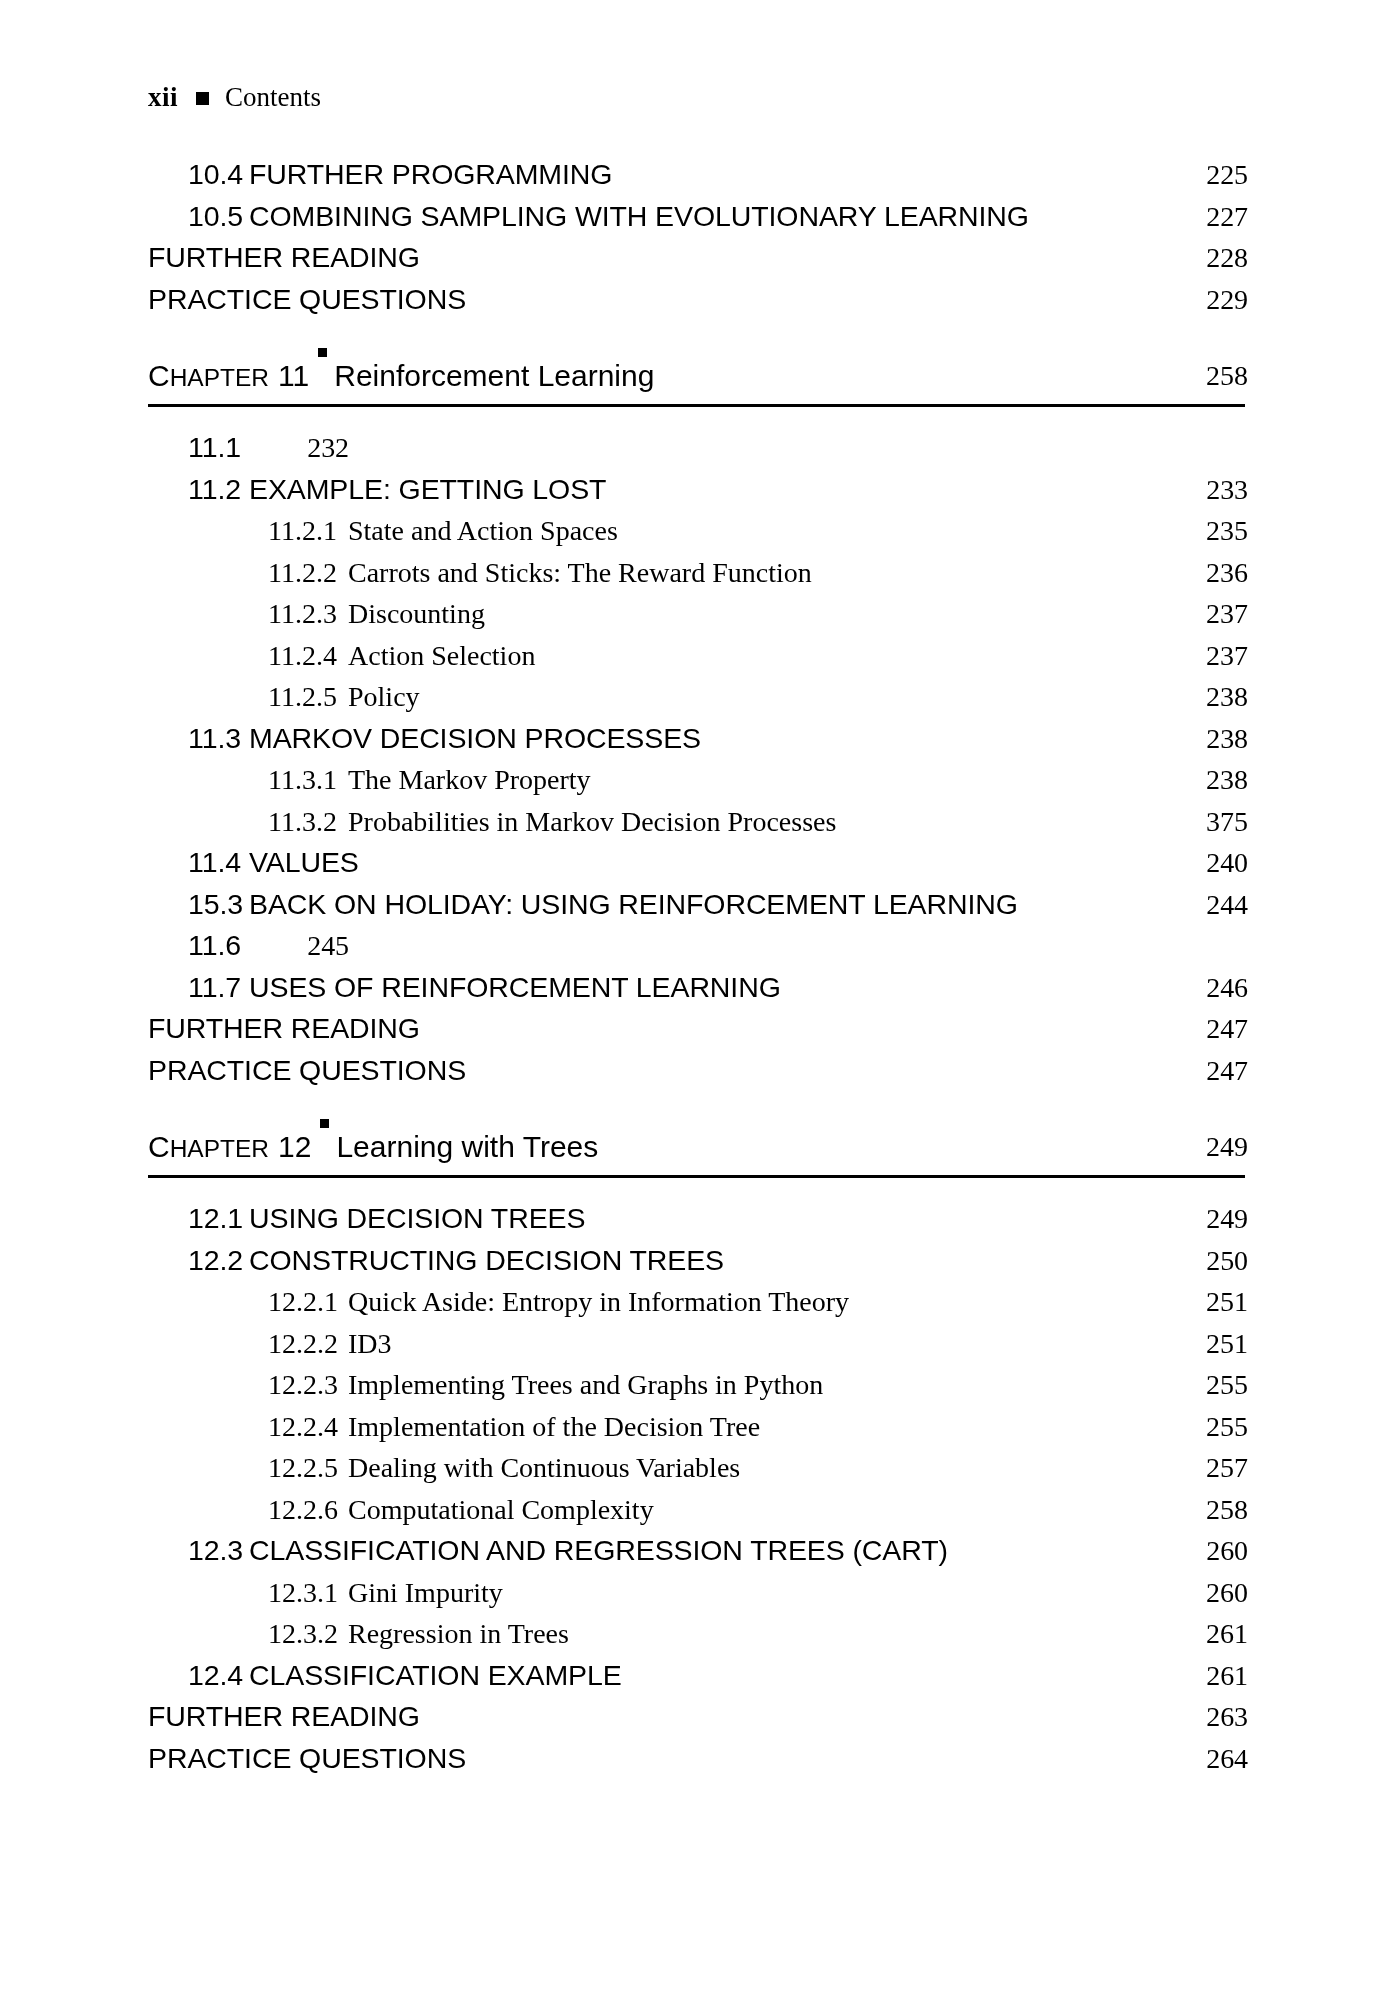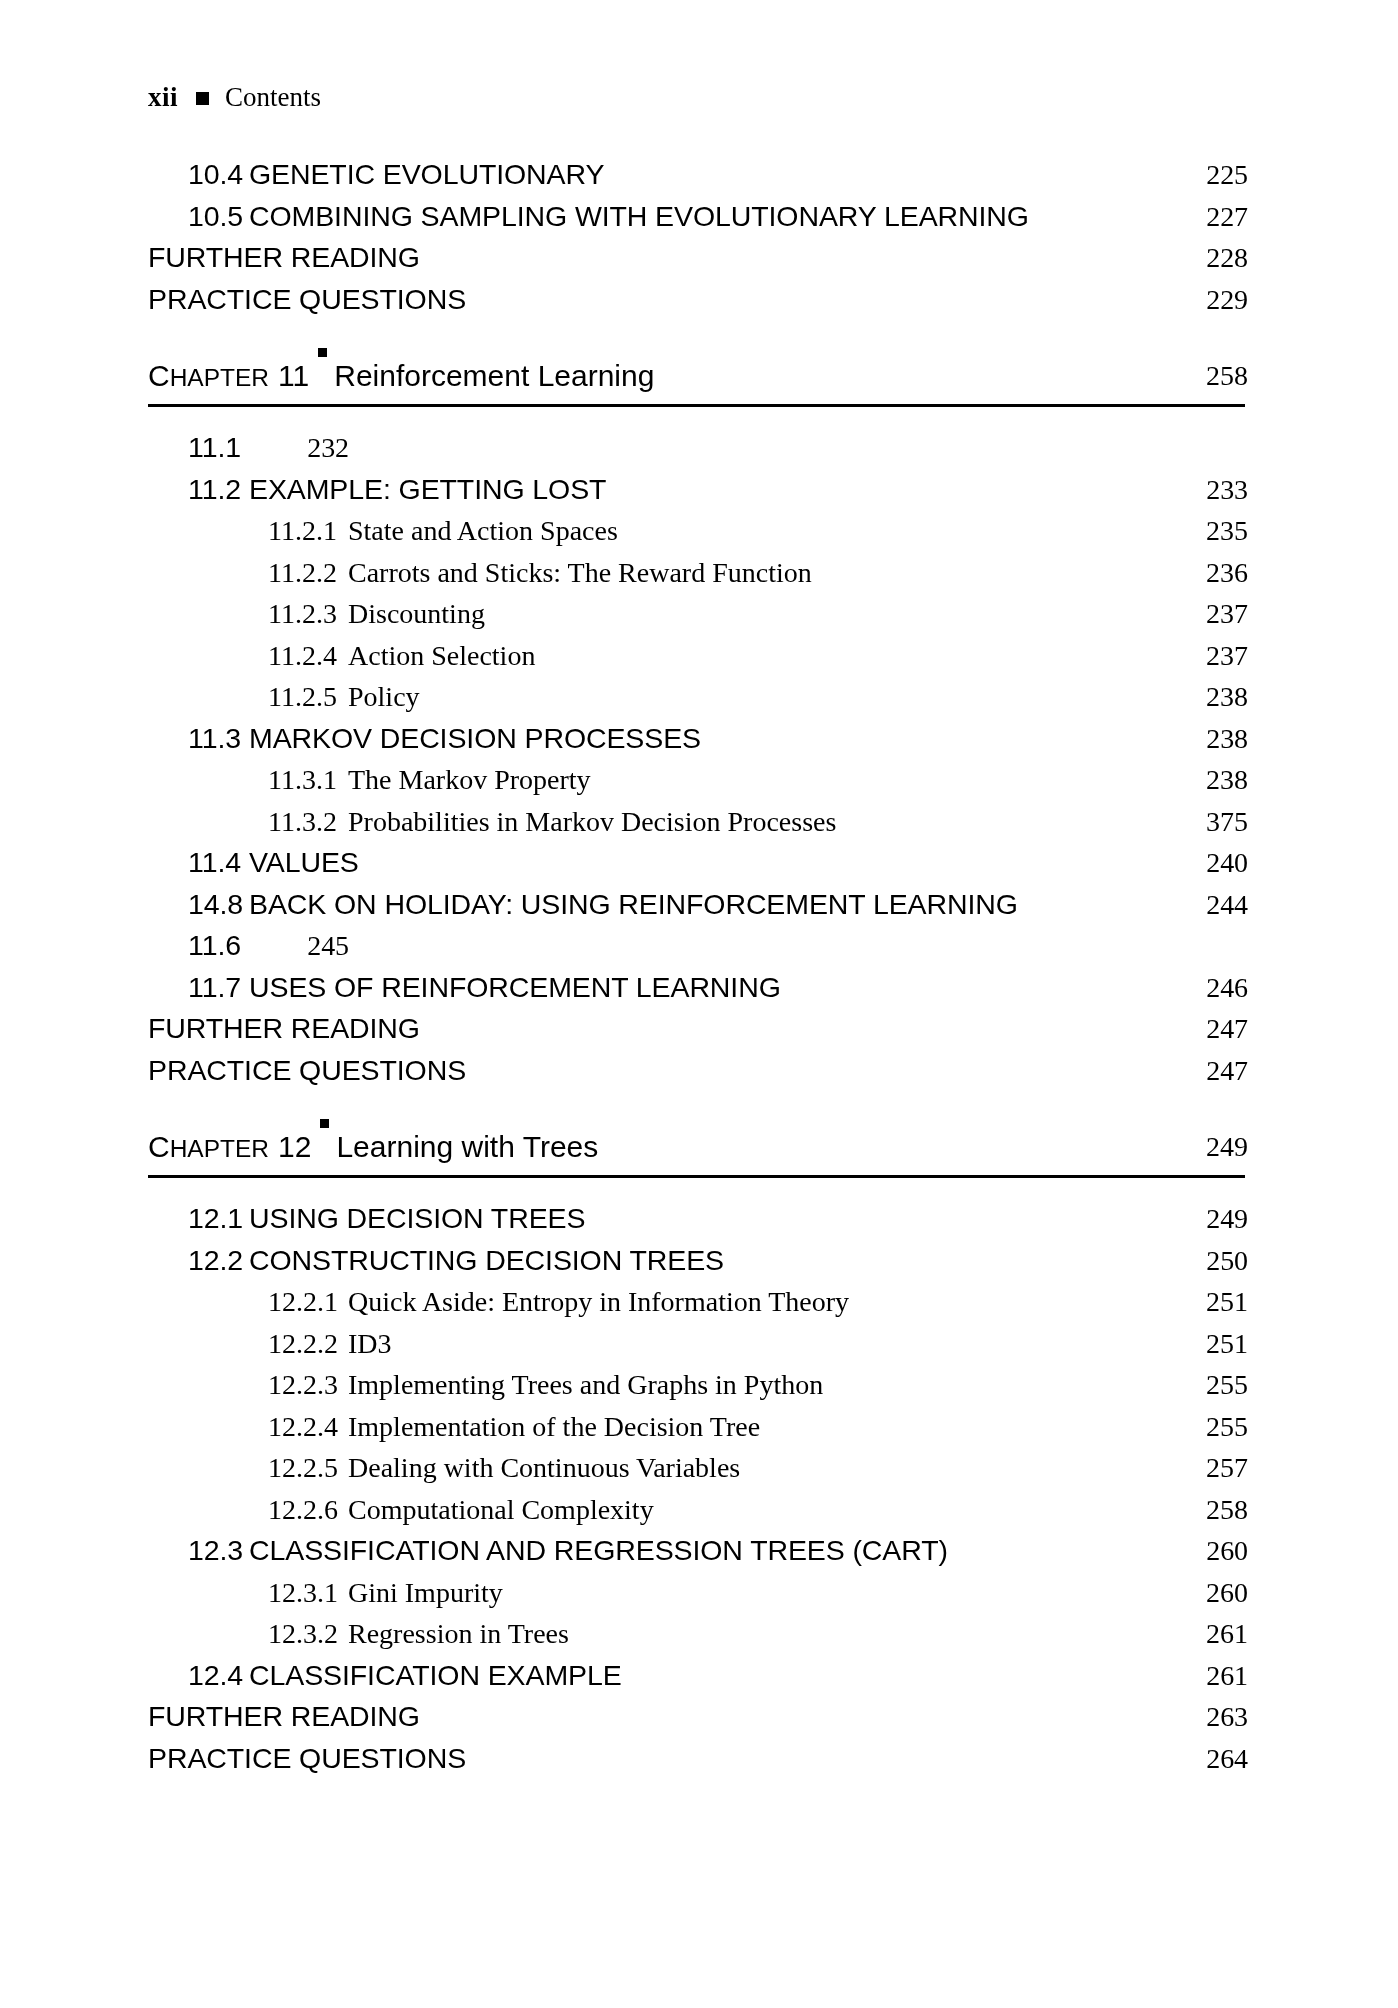--- a/index.html
+++ b/index.html
@@ -176,21 +176,21 @@
 
   <div class="running-head">
     <span class="folio">xii</span>
     <span class="rh-bullet"></span>
     <span class="rh-title">Contents</span>
   </div>
 
   <div class="toc" id="toc-list">
       <div class="row section">
         <span class="num">10.4</span>
-        <span class="label">GENETIC EVOLUTIONARY</span>
+        <span class="label">FURTHER PROGRAMMING</span>
         <span class="pageno">225</span>
       </div>
       <div class="row section">
         <span class="num">10.5</span>
         <span class="label">COMBINING SAMPLING WITH EVOLUTIONARY LEARNING</span>
         <span class="pageno">227</span>
       </div>
       <div class="row section nonum">
         <span class="num"></span>
         <span class="label">FURTHER READING</span>
@@ -260,21 +260,21 @@
         <span class="num">11.3.2</span>
         <span class="label">Probabilities in Markov Decision Processes</span>
         <span class="pageno">375</span>
       </div>
       <div class="row section">
         <span class="num">11.4</span>
         <span class="label">VALUES</span>
         <span class="pageno">240</span>
       </div>
       <div class="row section">
-        <span class="num">14.8</span>
+        <span class="num">15.3</span>
         <span class="label">BACK ON HOLIDAY: USING REINFORCEMENT LEARNING</span>
         <span class="pageno">244</span>
       </div>
       <div class="row section">
         <span class="num">11.6</span>
         <span class="pageno">245</span>
       </div>
       <div class="row section">
         <span class="num">11.7</span>
         <span class="label">USES OF REINFORCEMENT LEARNING</span>

